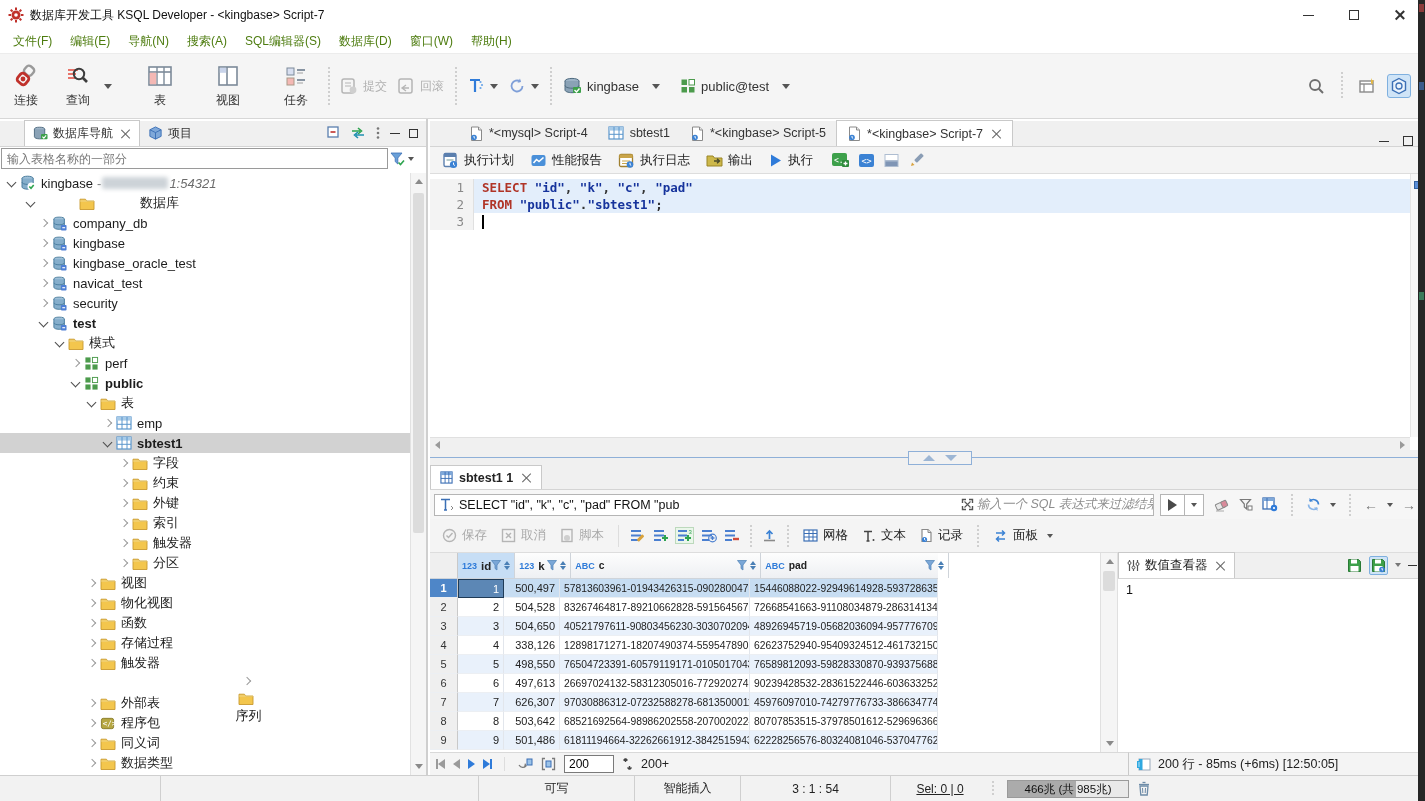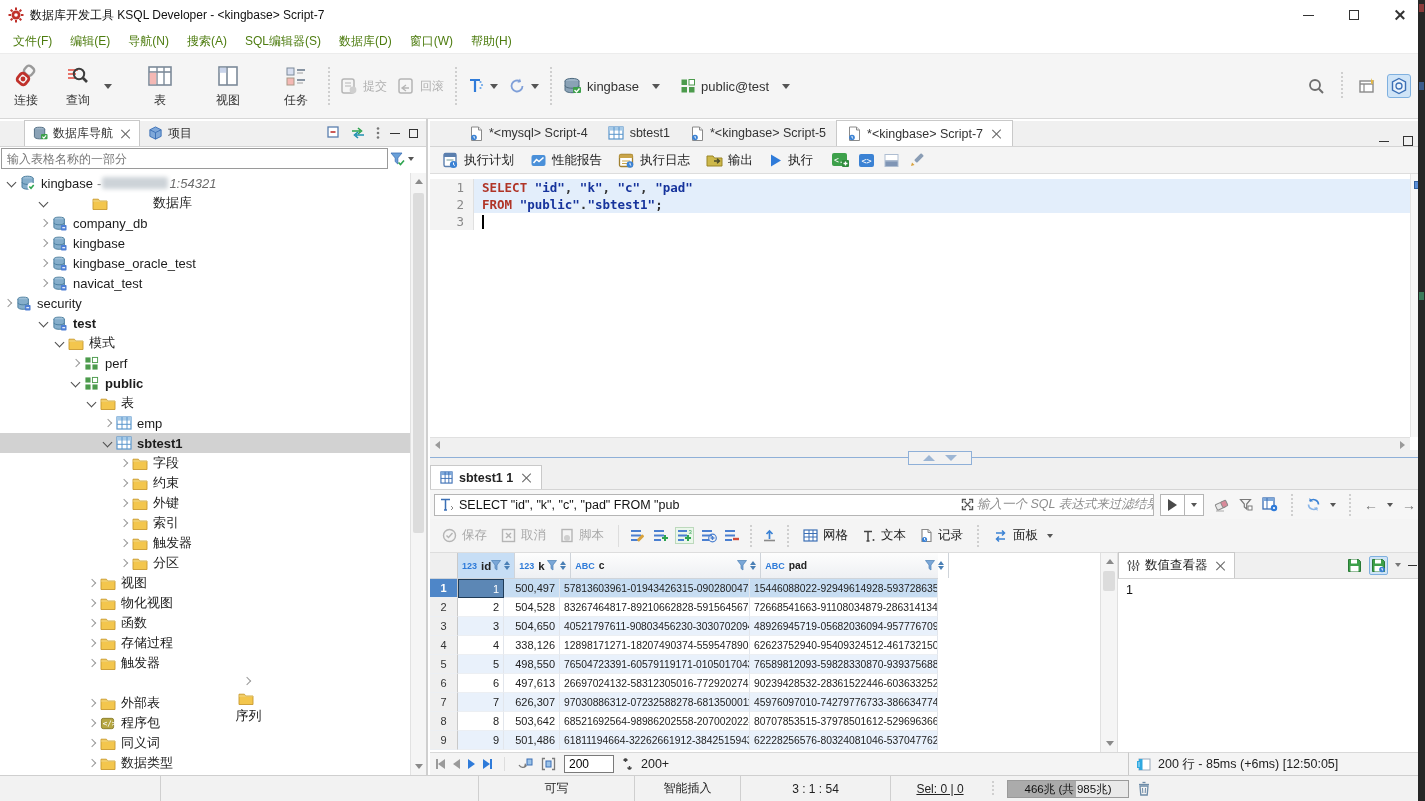--- a/index.html
+++ b/index.html
@@ -456,21 +456,21 @@
                 <path d="M2 7.2c0 1.2 2.5 2.2 5.6 2.2s5.6-1 5.6-2.2" fill="none" stroke="#4a7d9e"></path>
                 <circle cx="11.5" cy="11.5" r="4" fill="#fff"></circle>
                 <path d="M9.3 11.5l1.7 1.7 2.7-3.2" stroke="#2ea44f" stroke-width="1.6" fill="none"></path>
               </svg>
             </span>
             <span class="tlabel">kingbase</span>
             <span class="dash">-</span>
             <span class="blurbox"></span>
             <span class="suffix">1:54321</span>
           </div>
-          <div class="tree-row" style="padding-left: 36px; gap: 40px;">
+          <div class="tree-row" style="padding-left: 23px; gap: 40px;">
             <span class="tw open"></span>
             <span class="ticon">
               <svg width="16" height="15" viewBox="0 0 16 15">
                 <path d="M1 3.2h5.4L7.8 5H15v8.5H1z" fill="#f3c64d" stroke="#c89a30" stroke-width="0.9"></path>
                 <path d="M1 5h14" stroke="#eedb9a" stroke-width="0.8"></path>
               </svg>
             </span>
             <span class="tlabel">数据库</span>
           </div>
           <div class="tree-row" style="padding-left: 36px;">
@@ -518,21 +518,21 @@
               <svg width="15" height="15" viewBox="0 0 16 16">
                 <ellipse cx="7.6" cy="3.4" rx="5.6" ry="2.2" fill="#9fc0d8" stroke="#4a7d9e"></ellipse>
                 <path d="M2 3.4v8.6c0 1.2 2.5 2.2 5.6 2.2s5.6-1 5.6-2.2V3.4" fill="#85aecb" stroke="#4a7d9e"></path>
                 <path d="M2 7.2c0 1.2 2.5 2.2 5.6 2.2s5.6-1 5.6-2.2" fill="none" stroke="#4a7d9e"></path>
                 <rect x="9.5" y="9.5" width="6" height="6" rx="1" fill="#4f7fd4"></rect>
                 <path d="M11 12.5h3" stroke="#fff" stroke-width="1.2"></path>
               </svg>
             </span>
             <span class="tlabel">navicat_test</span>
           </div>
-          <div class="tree-row" style="">
+          <div class="tree-row" style="padding-left: 36px;">
             <span class="tw closed"></span>
             <span class="ticon">
               <svg width="15" height="15" viewBox="0 0 16 16">
                 <ellipse cx="7.6" cy="3.4" rx="5.6" ry="2.2" fill="#9fc0d8" stroke="#4a7d9e"></ellipse>
                 <path d="M2 3.4v8.6c0 1.2 2.5 2.2 5.6 2.2s5.6-1 5.6-2.2V3.4" fill="#85aecb" stroke="#4a7d9e"></path>
                 <path d="M2 7.2c0 1.2 2.5 2.2 5.6 2.2s5.6-1 5.6-2.2" fill="none" stroke="#4a7d9e"></path>
                 <rect x="9.5" y="9.5" width="6" height="6" rx="1" fill="#4f7fd4"></rect>
                 <path d="M11 12.5h3" stroke="#fff" stroke-width="1.2"></path>
               </svg>
             </span>

